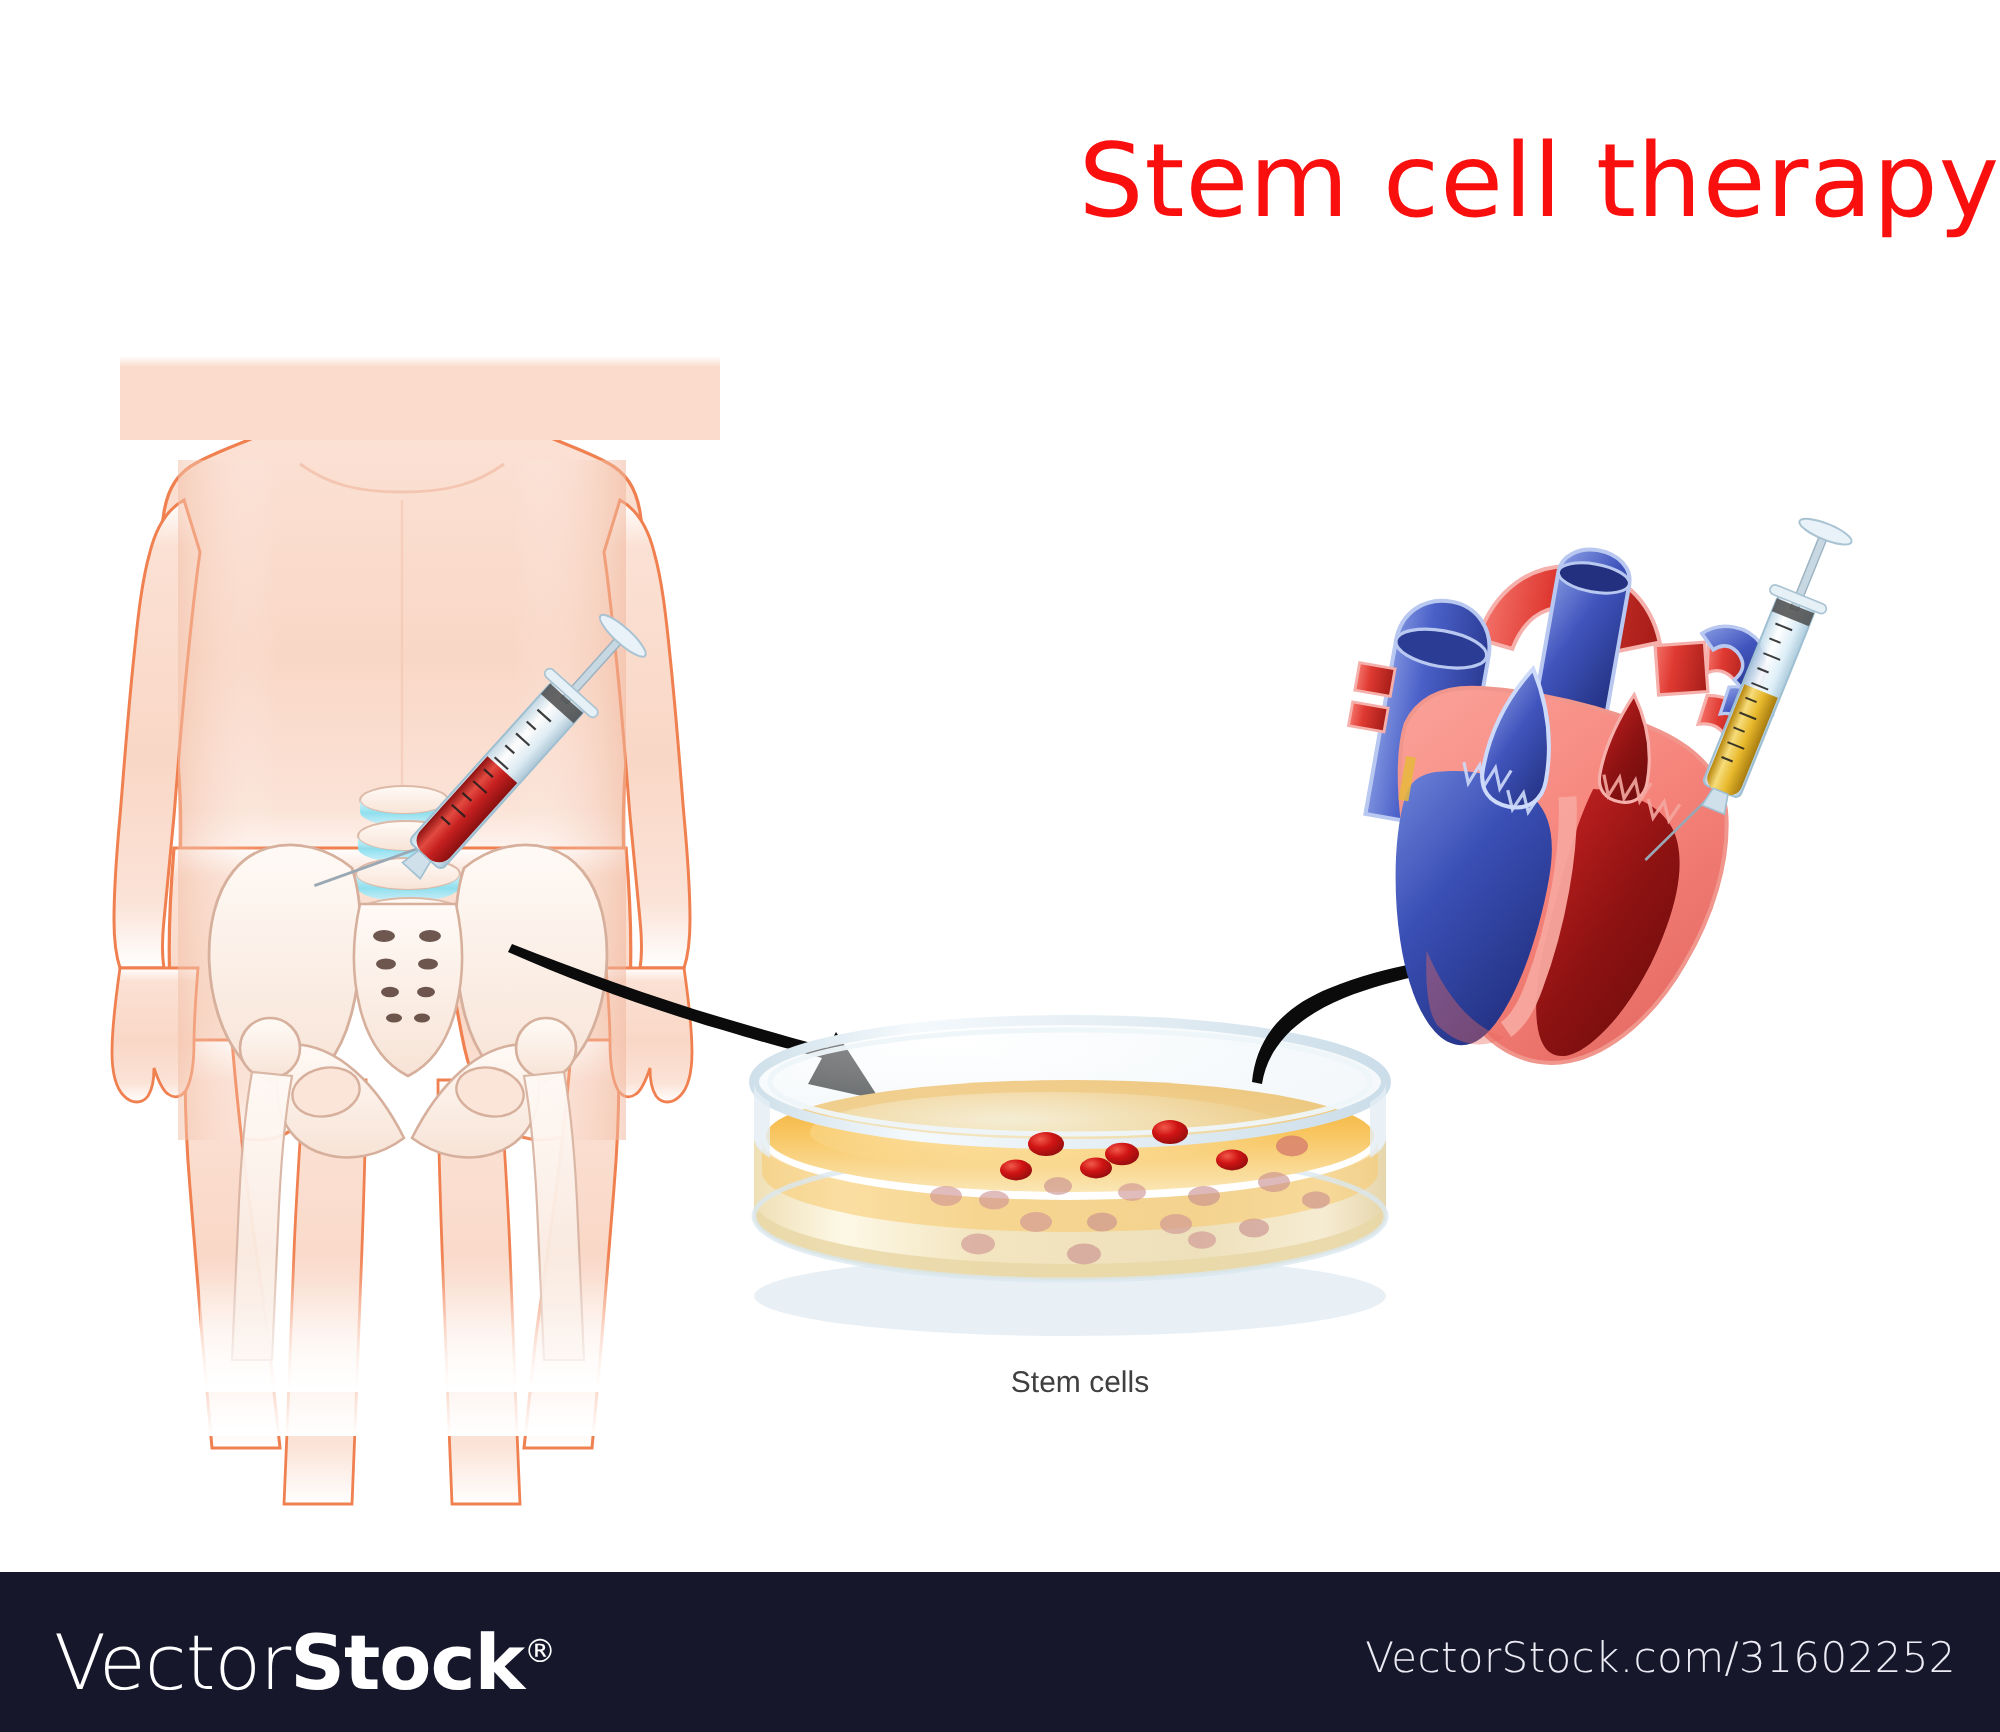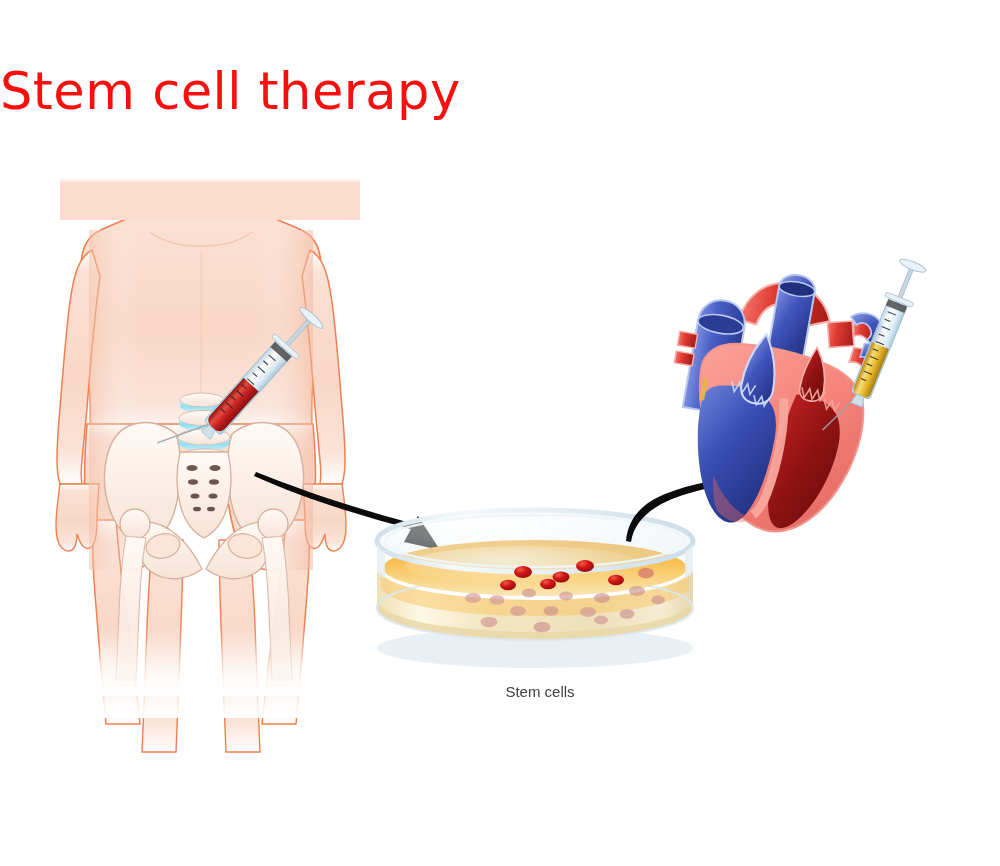--- a/index.html
+++ b/index.html
@@ -3,21 +3,21 @@
 <meta charset="utf-8">
 <title>Stem cell therapy</title>
 <style>
   html,body{margin:0;padding:0;background:#fff;}
   body{width:1000px;height:866px;overflow:hidden;
        font-family:"Liberation Sans","DejaVu Sans",sans-serif;}
   #stage{position:relative;width:1000px;height:866px;background:#ffffff;}
 
   
   .title{
-    position:absolute;left:0;top:66px;width:1000px;text-align:left;
+    position:absolute;left:0;top:66px;width:1000px;text-align:right;
     font-family:"DejaVu Sans","Liberation Sans",sans-serif;
     font-size:51px;line-height:1;color:#fa0f0f;letter-spacing:.5px;
     font-weight:400;
   }
 
   
   .caption{
     position:absolute;left:440px;top:683px;width:200px;text-align:center;
     font-size:15px;color:#404040;font-family:"Liberation Sans",sans-serif;
   }
@@ -518,14 +518,18 @@
           <rect x="0" y="12" width="20" height="7" fill="#4a4a4a" opacity=".85"></rect>
           <ellipse cx="10" cy="-28" rx="14" ry="4" fill="#e8f2f8" stroke="#a9c3d2" stroke-width="1"></ellipse>
           <rect x="-5" y="6" width="30" height="5" rx="2.5" fill="#e6f0f7" stroke="#a9c3d2" stroke-width=".8"></rect>
         </g>
       </g>
     </svg>
   </div>
 
   <div class="caption">Stem cells</div>
 
+  <div class="footer">
+    <div class="vs-logo"><span class="light">Vector</span><span class="bold">Stock</span><span class="reg">®</span></div>
+    <div class="vs-url">VectorStock.com/31602252</div>
+  </div>
 
 </div>
 
 </body></html>

